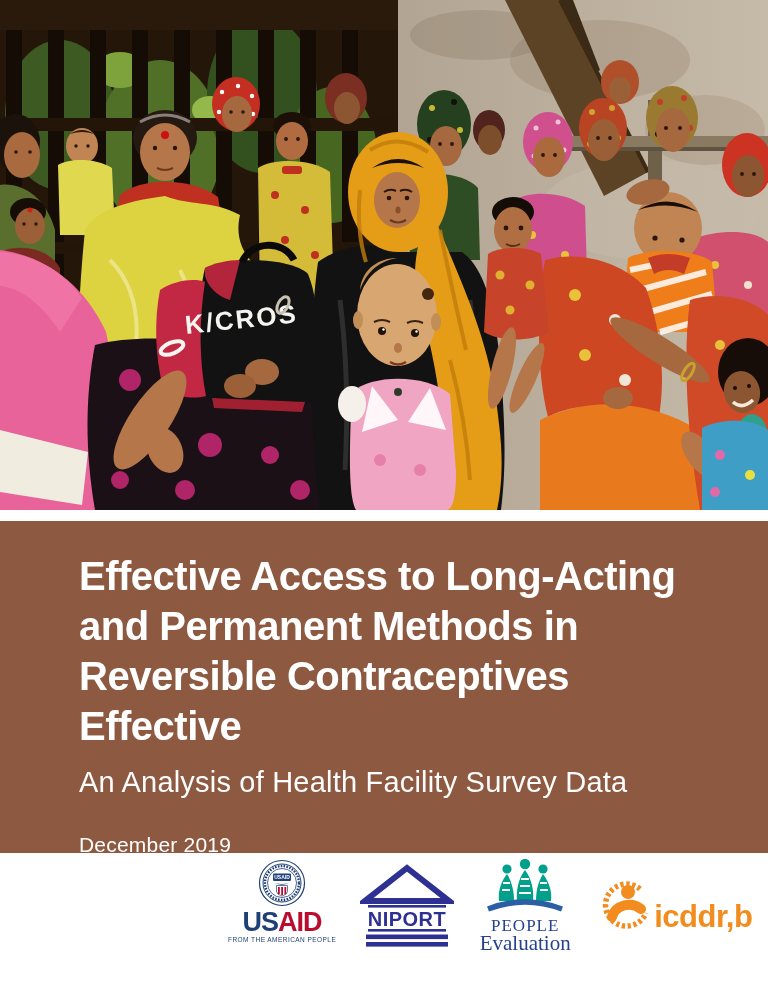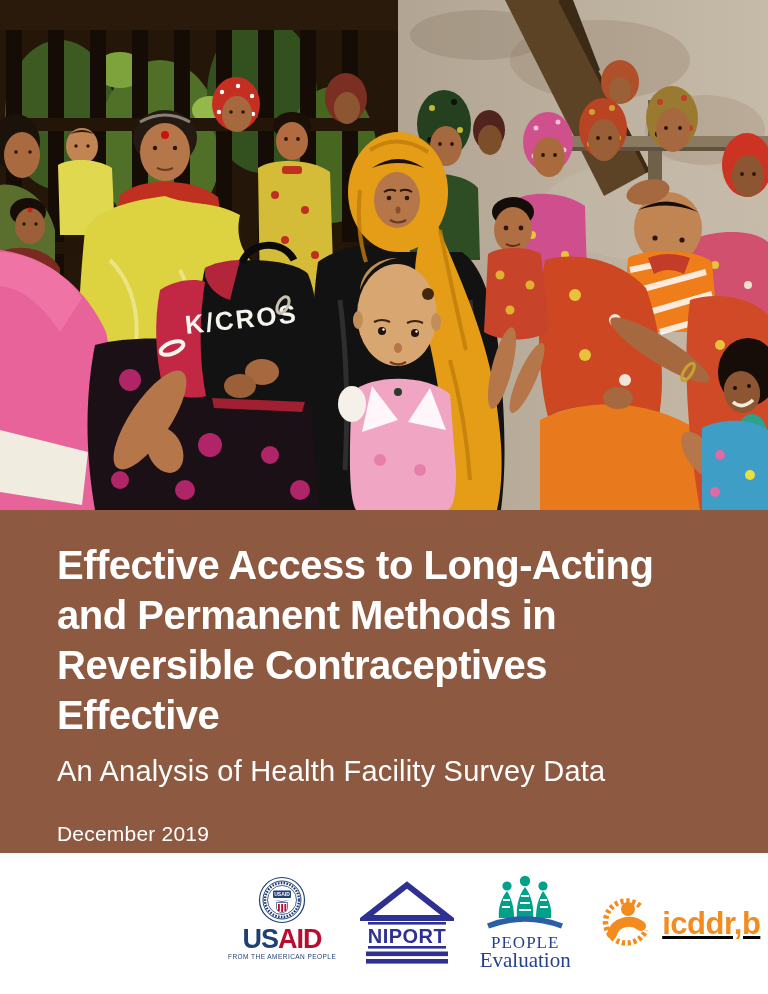--- a/index.html
+++ b/index.html
@@ -11,44 +11,44 @@
   *{margin:0;padding:0;box-sizing:border-box;}
   html,body{width:768px;background:#ffffff;}
   body{font-family:"Liberation Sans",sans-serif;}
   .page{position:relative;width:768px;height:994px;overflow:hidden;background:#fff;}
 
   
   .photo{position:absolute;left:0;top:0;width:768px;height:510px;overflow:hidden;}
   .photo svg{display:block;width:768px;height:510px;}
 
   
-  .band{position:absolute;left:0;top:510px;width:768px;height:399px;
-        background:var(--band);color:#fff;padding:30px 40px 0 57px;}
+  .band{position:absolute;left:0;top:521px;width:768px;height:399px;
+        background:var(--band);color:#fff;padding:30px 40px 0 79px;}
   .title{font-size:40px;line-height:50px;font-weight:bold;letter-spacing:-0.5px;}
   .title span{display:block;}
   .subtitle{margin-top:12px;font-size:29px;line-height:38px;font-weight:normal;
             letter-spacing:0.2px;color:#fdfdfd;}
   .date{margin-top:32px;font-size:21px;font-weight:normal;letter-spacing:0.2px;}
 
   
   .footer{position:absolute;left:0;top:853px;width:768px;height:137px;background:#fff;
           display:flex;align-items:flex-start;justify-content:flex-start;
-          padding-left:228px;padding-top:17px;gap:24px;}
+          padding-left:228px;padding-top:0;gap:24px;}
   .logo{display:flex;flex-direction:column;align-items:center;}
   
   .usaid-word{font-size:27px;font-weight:bold;letter-spacing:-1px;line-height:26px;margin-top:2px;}
   .usaid-word .us{color:var(--usaid-blue);} .usaid-word .aid{color:var(--usaid-red);}
   .usaid-tag{font-size:6.5px;color:var(--usaid-blue);letter-spacing:0.45px;margin-top:1px;white-space:nowrap;}
   
   .measure-word{font-family:"Liberation Serif",serif;color:var(--measure-blue);
                 font-size:17px;letter-spacing:1px;line-height:18px;margin-top:2px;}
   .measure-word2{font-family:Liberation Serif, serif;color:var(--measure-blue);
                  font-size:21px;line-height:17px;}
   
-  .icddrb{flex-direction:row;align-items:center;gap:8px;margin-top:26px;text-decoration:underline;}
+  .icddrb{flex-direction:row;align-items:flex-end;gap:0;margin-top:26px;}
   .icddrb-text{color:var(--icddrb);font-size:31px;font-weight:bold;letter-spacing:-0.5px;}
 </style>
 </head>
 <body>
 
 <div class="page">
 
   <div class="photo">
   <svg viewBox="0 0 768 510">
     <defs>

